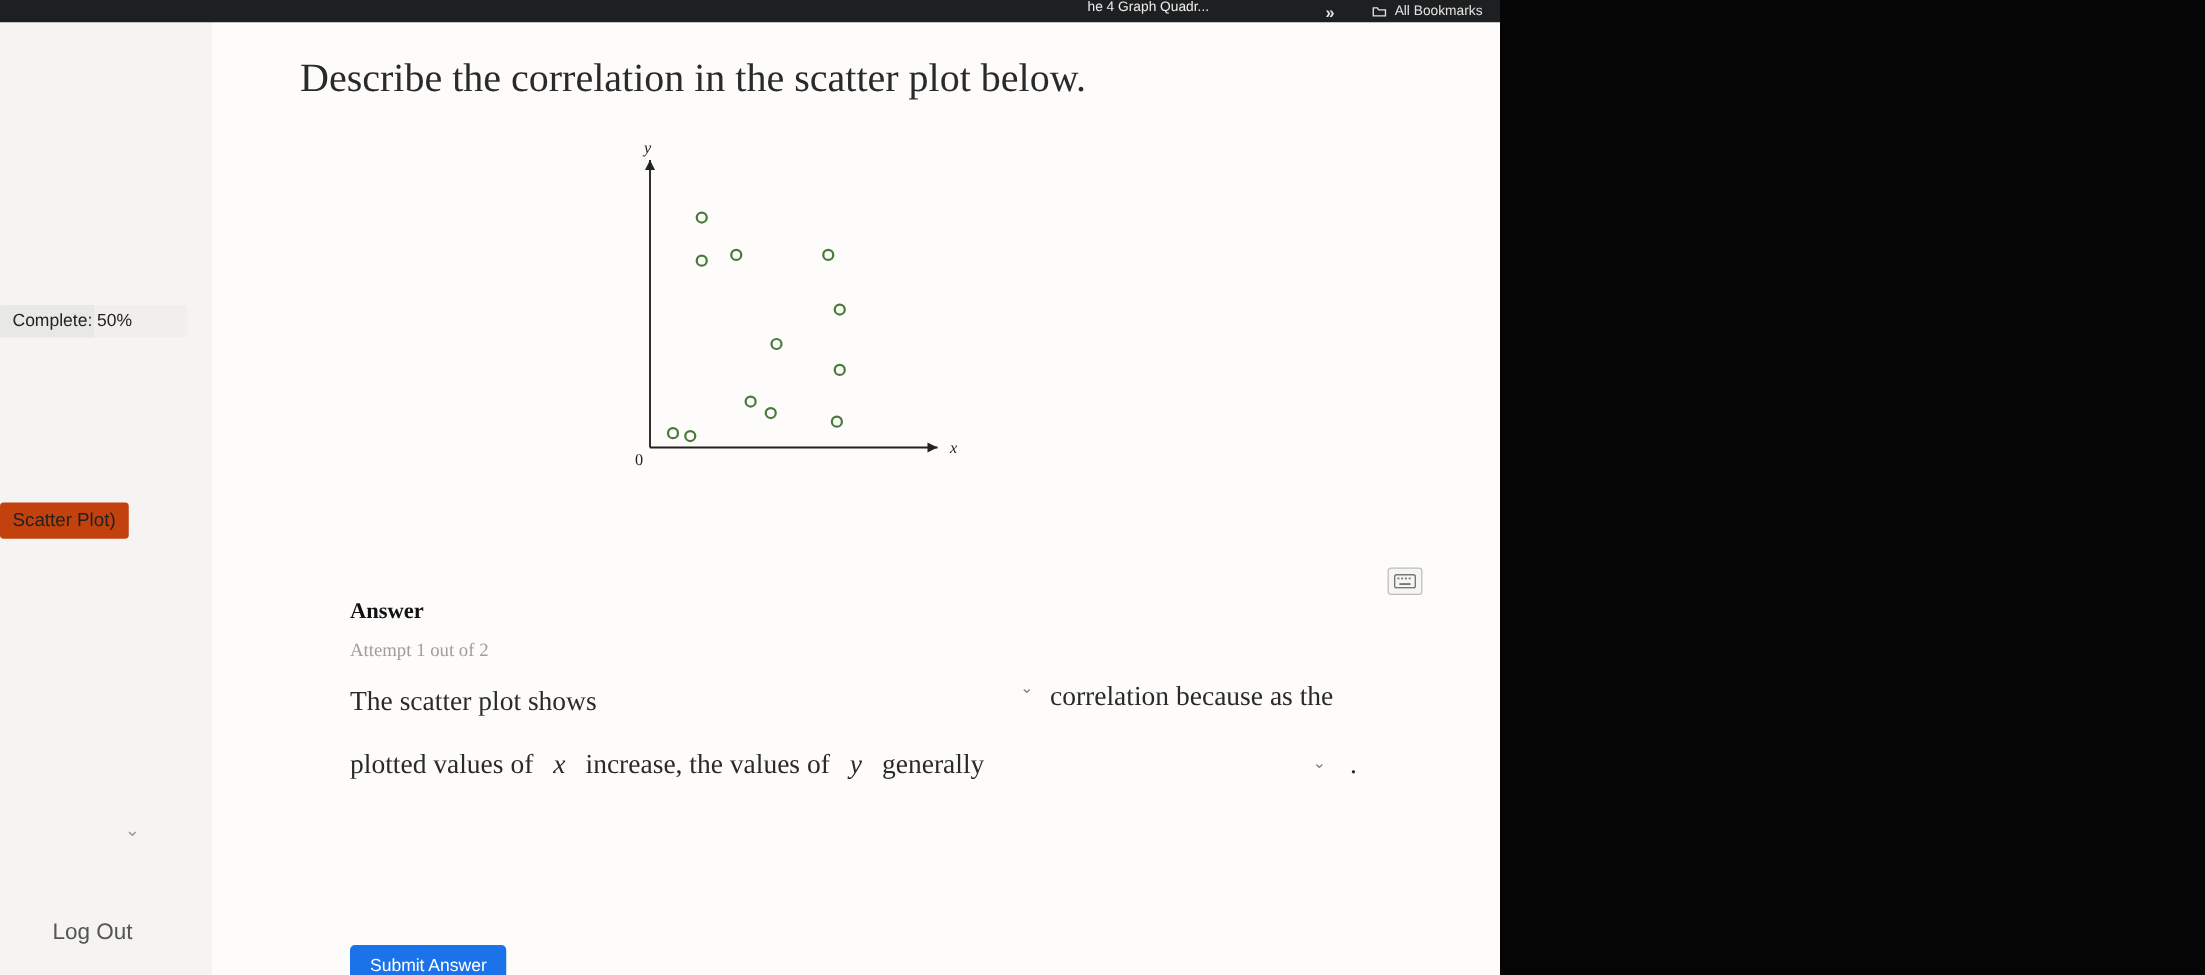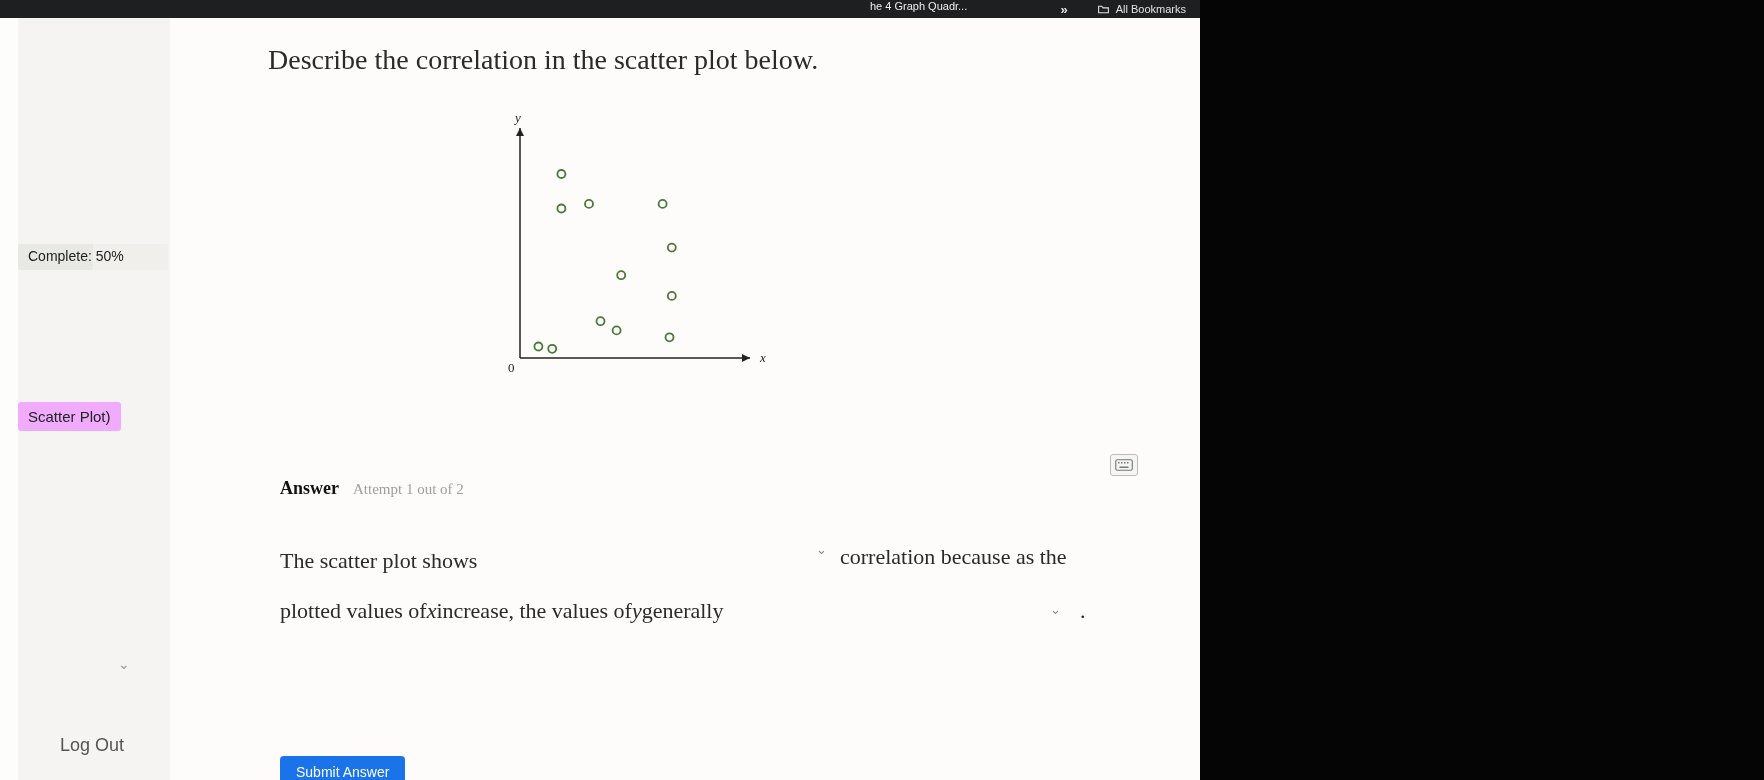--- a/index.html
+++ b/index.html
@@ -5,38 +5,38 @@
   * { box-sizing: border-box; margin: 0; padding: 0; }
   html, body { width: 1764px; height: 780px; overflow: hidden; font-family: "Segoe UI", Arial, sans-serif; }
   body { background: #000; color: #222; }
   .frame { position: absolute; left: 0; top: 0; width: 1200px; height: 780px; background: #fdfdfc; }
   .browser-bar { position: absolute; top: 0; left: 0; right: 0; height: 18px; background: #1e1f20; color: #e2e2e2; font-size: 11px; display: flex; align-items: center; justify-content: flex-end; padding-right: 14px; gap: 30px; padding-left: 36px; }
   .tab-fragment { position: absolute; top: 0; left: 870px; font-size: 11px; color: #eee; }
   .bookmarks-folder { display: flex; align-items: flex-start; gap: 6px; }
   .bookmarks-folder svg { width: 13px; height: 13px; }
   .chevrons { font-size: 13px; font-weight: bold; letter-spacing: -1px; }
 
-  .left-rail { position: absolute; left: 0; top: 18px; bottom: 0; width: 170px; background: #f5f4f2; margin-left: 18px; }
+  .left-rail { position: absolute; left: 0; top: 18px; bottom: 0; width: 170px; background: #f5f4f2; }
   .complete { position: absolute; top: 226px; left: 0; width: 150px; height: 26px; padding: 4px 10px; font-size: 14px; color: #222; background: linear-gradient(to right, #e8e8e4 50%, #f0efec 50%); border-radius: 2px; }
-  .scatter-label { position: absolute; top: 384px; left: 0; padding: 6px 10px; font-size: 15px; color: #222; background: #f0abfc; border-radius: 3px; }
+  .scatter-label { position: absolute; top: 384px; left: 0; padding: 6px 10px; font-size: 15px; color: #222; background: #c2410c; border-radius: 3px; }
   .logout { position: absolute; bottom: 24px; left: 42px; font-size: 18px; color: #555; cursor: pointer; }
   .rail-chevron { position: absolute; bottom: 108px; left: 100px; color: #9a9a9a; font-size: 14px; }
 
   .content { position: absolute; left: 170px; right: 0; top: 18px; bottom: 0; background: #fdfcfa; }
-  .question { position: absolute; top: 26px; left: 70px; font-size: 28px; font-family: Georgia, 'Times New Roman', serif; color: #2a2a2a; margin-left: 28px; }
+  .question { position: absolute; top: 26px; left: 70px; font-size: 32px; font-family: Georgia, 'Times New Roman', serif; color: #2a2a2a; }
 
   .chart-wrap { position: absolute; top: 90px; left: 320px; width: 300px; height: 280px; }
   .chart-wrap svg { overflow: visible; }
 
-  .answer-row { position: absolute; top: 460px; left: 110px; display: flex; align-items: baseline; gap: 14px; }
+  .answer-row { position: absolute; top: 460px; left: 110px; display: flex; align-items: baseline; gap: 14px; flex-direction: column; }
   .answer-label { font-size: 18px; font-weight: 600; color: #111; font-family: Georgia, serif; }
   .attempt { font-size: 15px; color: #9e9e9e; font-family: Georgia, serif; }
 
   .sentence-line1 { position: absolute; top: 530px; left: 110px; right: 40px; display: flex; align-items: baseline; flex-wrap: wrap; gap: 0; font-size: 22px; font-family: Georgia, 'Times New Roman', serif; color: #2a2a2a; }
-  .sentence-line2 { position: absolute; top: 580px; left: 110px; right: 40px; display: flex; align-items: baseline; flex-wrap: wrap; gap: 0; font-size: 22px; font-family: Georgia, 'Times New Roman', serif; color: #2a2a2a; }
+  .sentence-line2 { position: absolute; top: 580px; left: 110px; right: 40px; display: flex; align-items: baseline; flex-wrap: wrap; gap: 16px; font-size: 22px; font-family: Georgia, 'Times New Roman', serif; color: #2a2a2a; }
   .mathvar { font-style: italic; font-family: 'Times New Roman', serif; }
   .dropdown { display: inline-flex; align-items: center; color: #888; font-size: 13px; padding: 0 6px; cursor: pointer; }
   .sentence-line1 .dropdown { position: absolute; left: 530px; top: -6px; }
   .sentence-line1 .after-blank { position: absolute; left: 560px; top: -4px; }
   .sentence-line2 .dropdown2 { position: absolute; left: 770px; top: 4px; color: #888; font-size: 13px; cursor: pointer; }
   .sentence-line2 .period { position: absolute; left: 800px; top: 0; }
 
   .keyboard-btn { position: absolute; top: 436px; right: 62px; width: 28px; height: 22px; border: 1px solid #bdbdbd; border-radius: 3px; display: flex; align-items: center; justify-content: center; background: #f5f5f3; cursor: pointer; }
   .keyboard-btn svg { width: 18px; height: 12px; }
 

